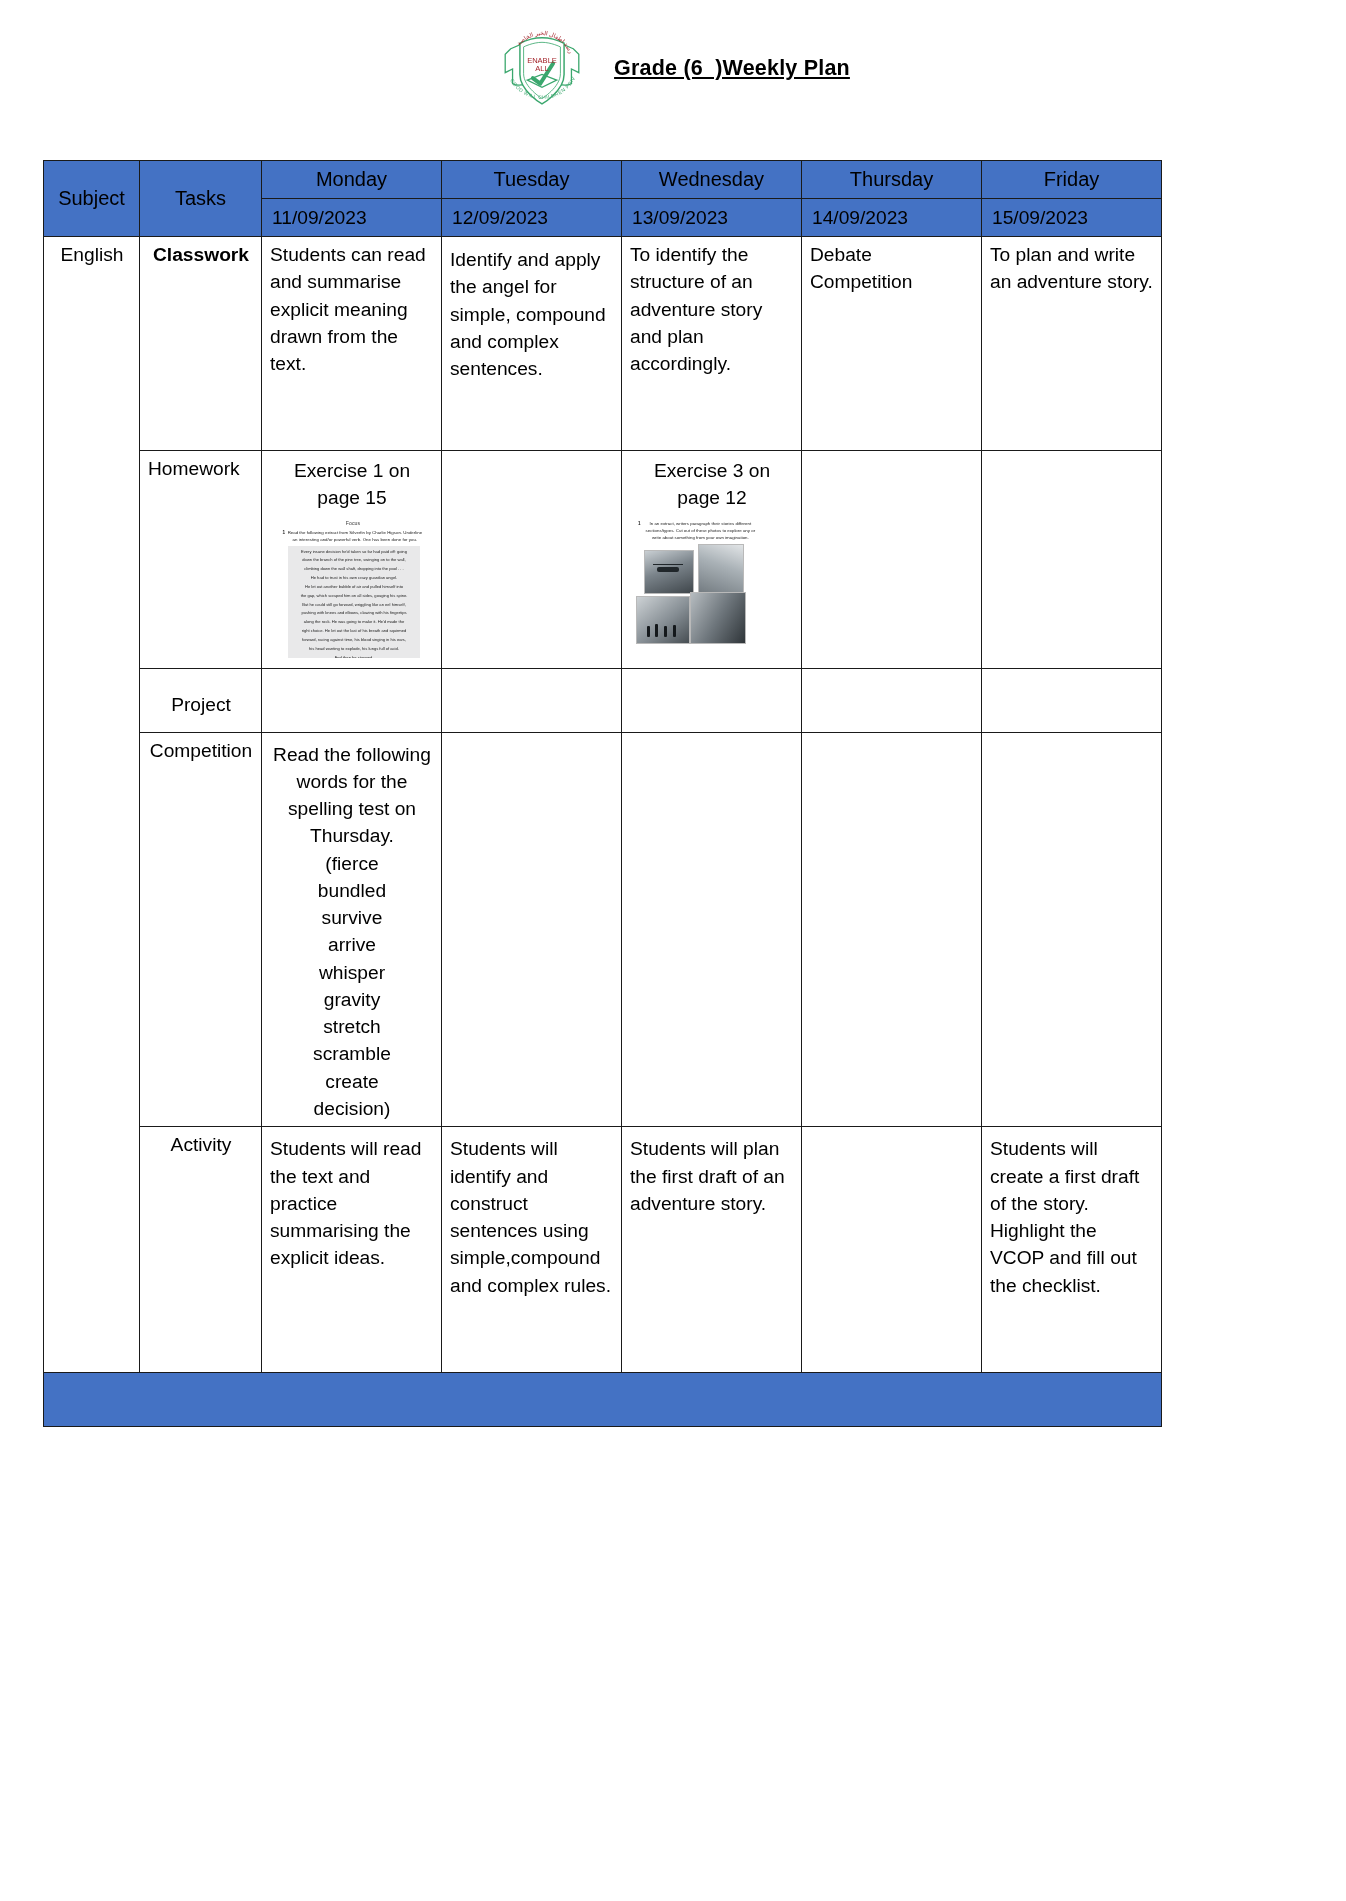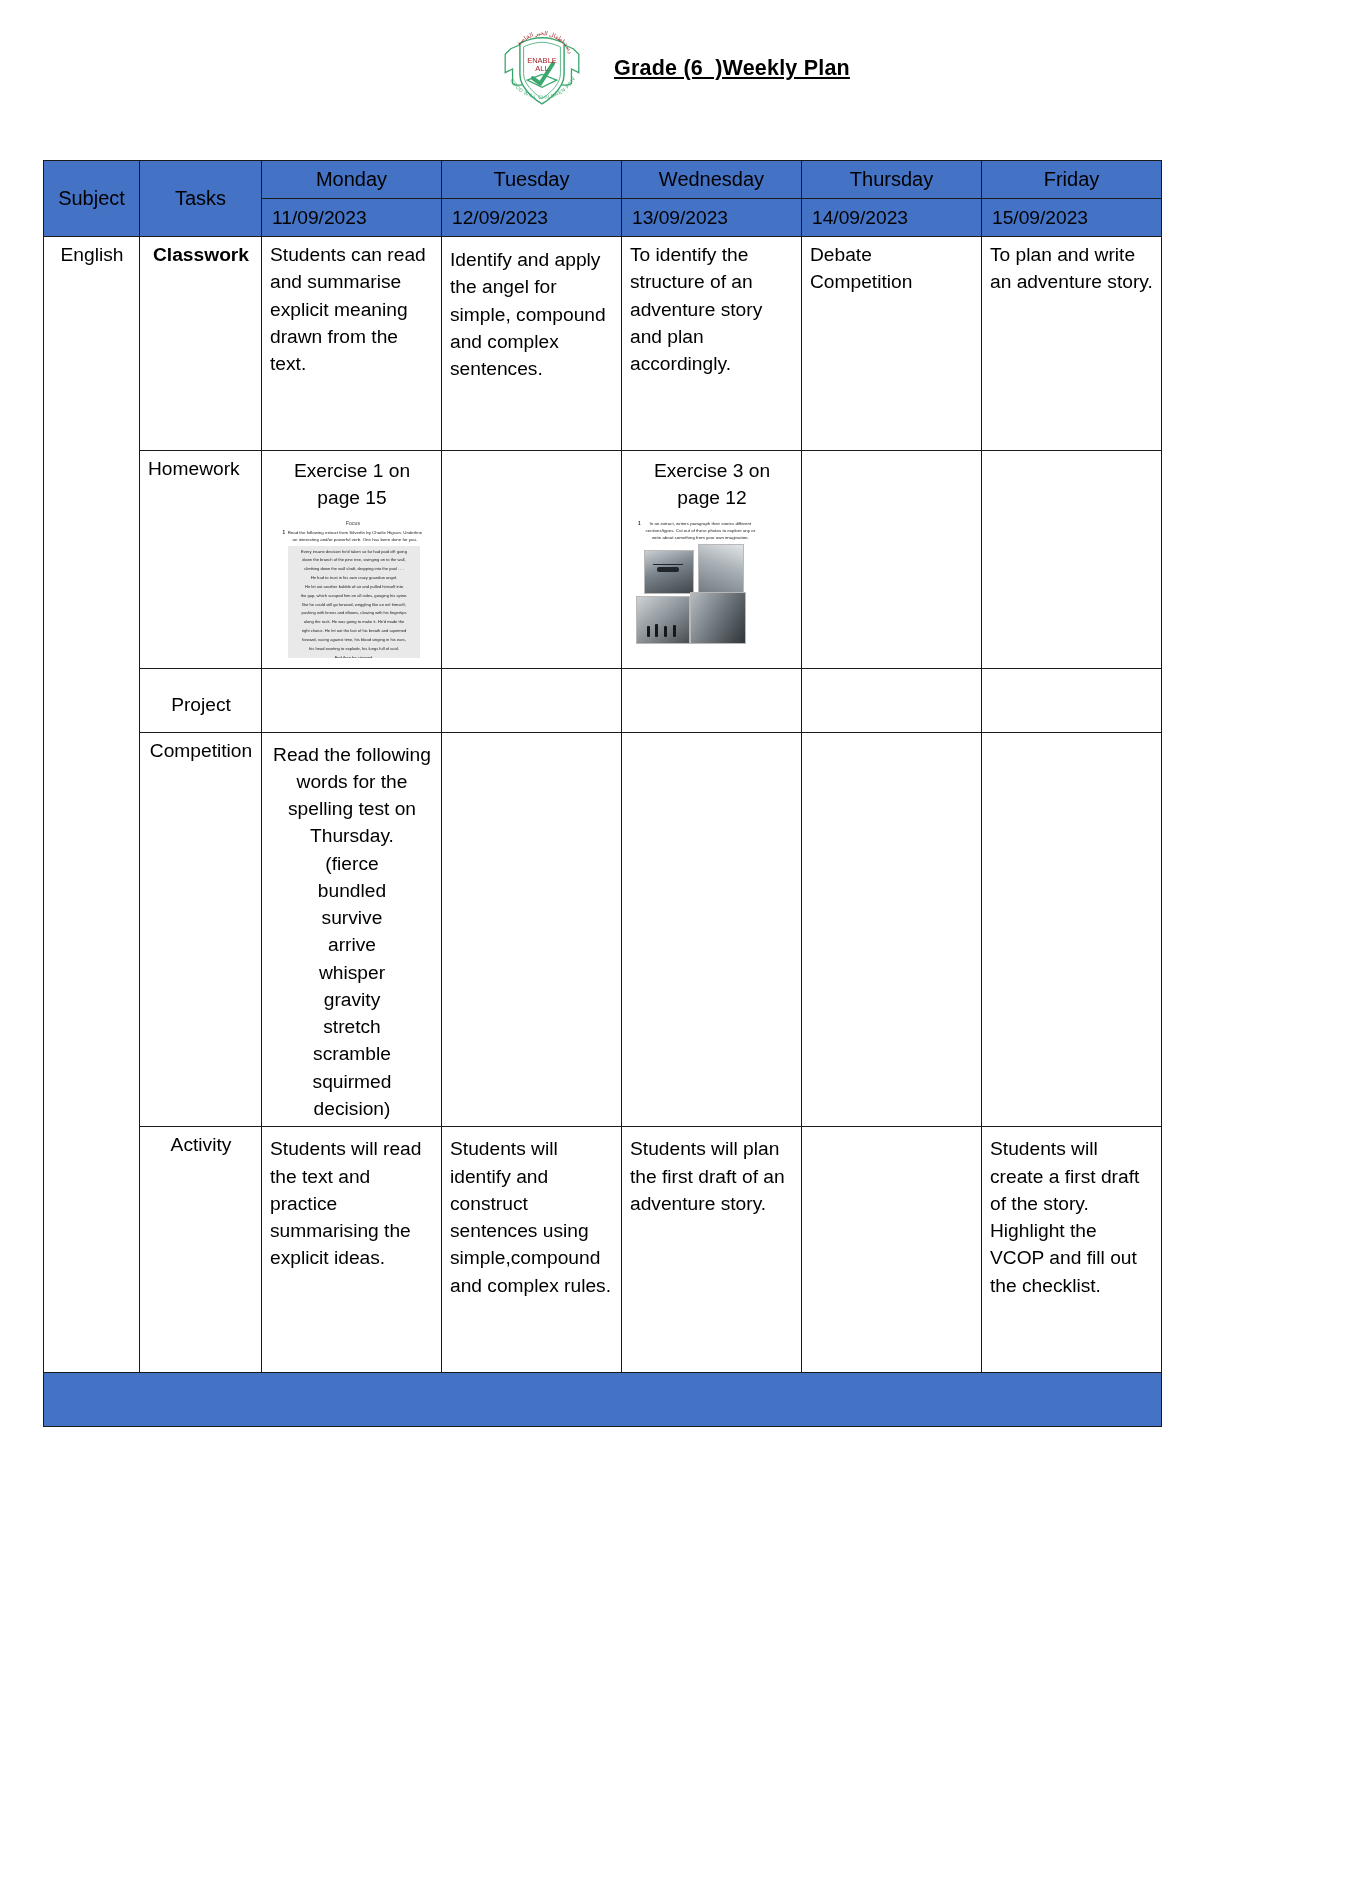--- a/index.html
+++ b/index.html
@@ -394,21 +394,21 @@
         <span class="cell-text">Read the following words for the spelling test on Thursday.</span>
         <span class="word-list">
           <span>(fierce</span>
           <span>bundled</span>
           <span>survive</span>
           <span>arrive</span>
           <span>whisper</span>
           <span>gravity</span>
           <span>stretch</span>
           <span>scramble</span>
-          <span>squirmed</span>
+          <span>create</span>
           <span>decision)</span>
         </span>
       </td>
       <td class="day-cell"></td>
       <td class="day-cell"></td>
       <td class="day-cell"></td>
       <td class="day-cell"></td>
     </tr>
 
     <tr class="r-activity">

